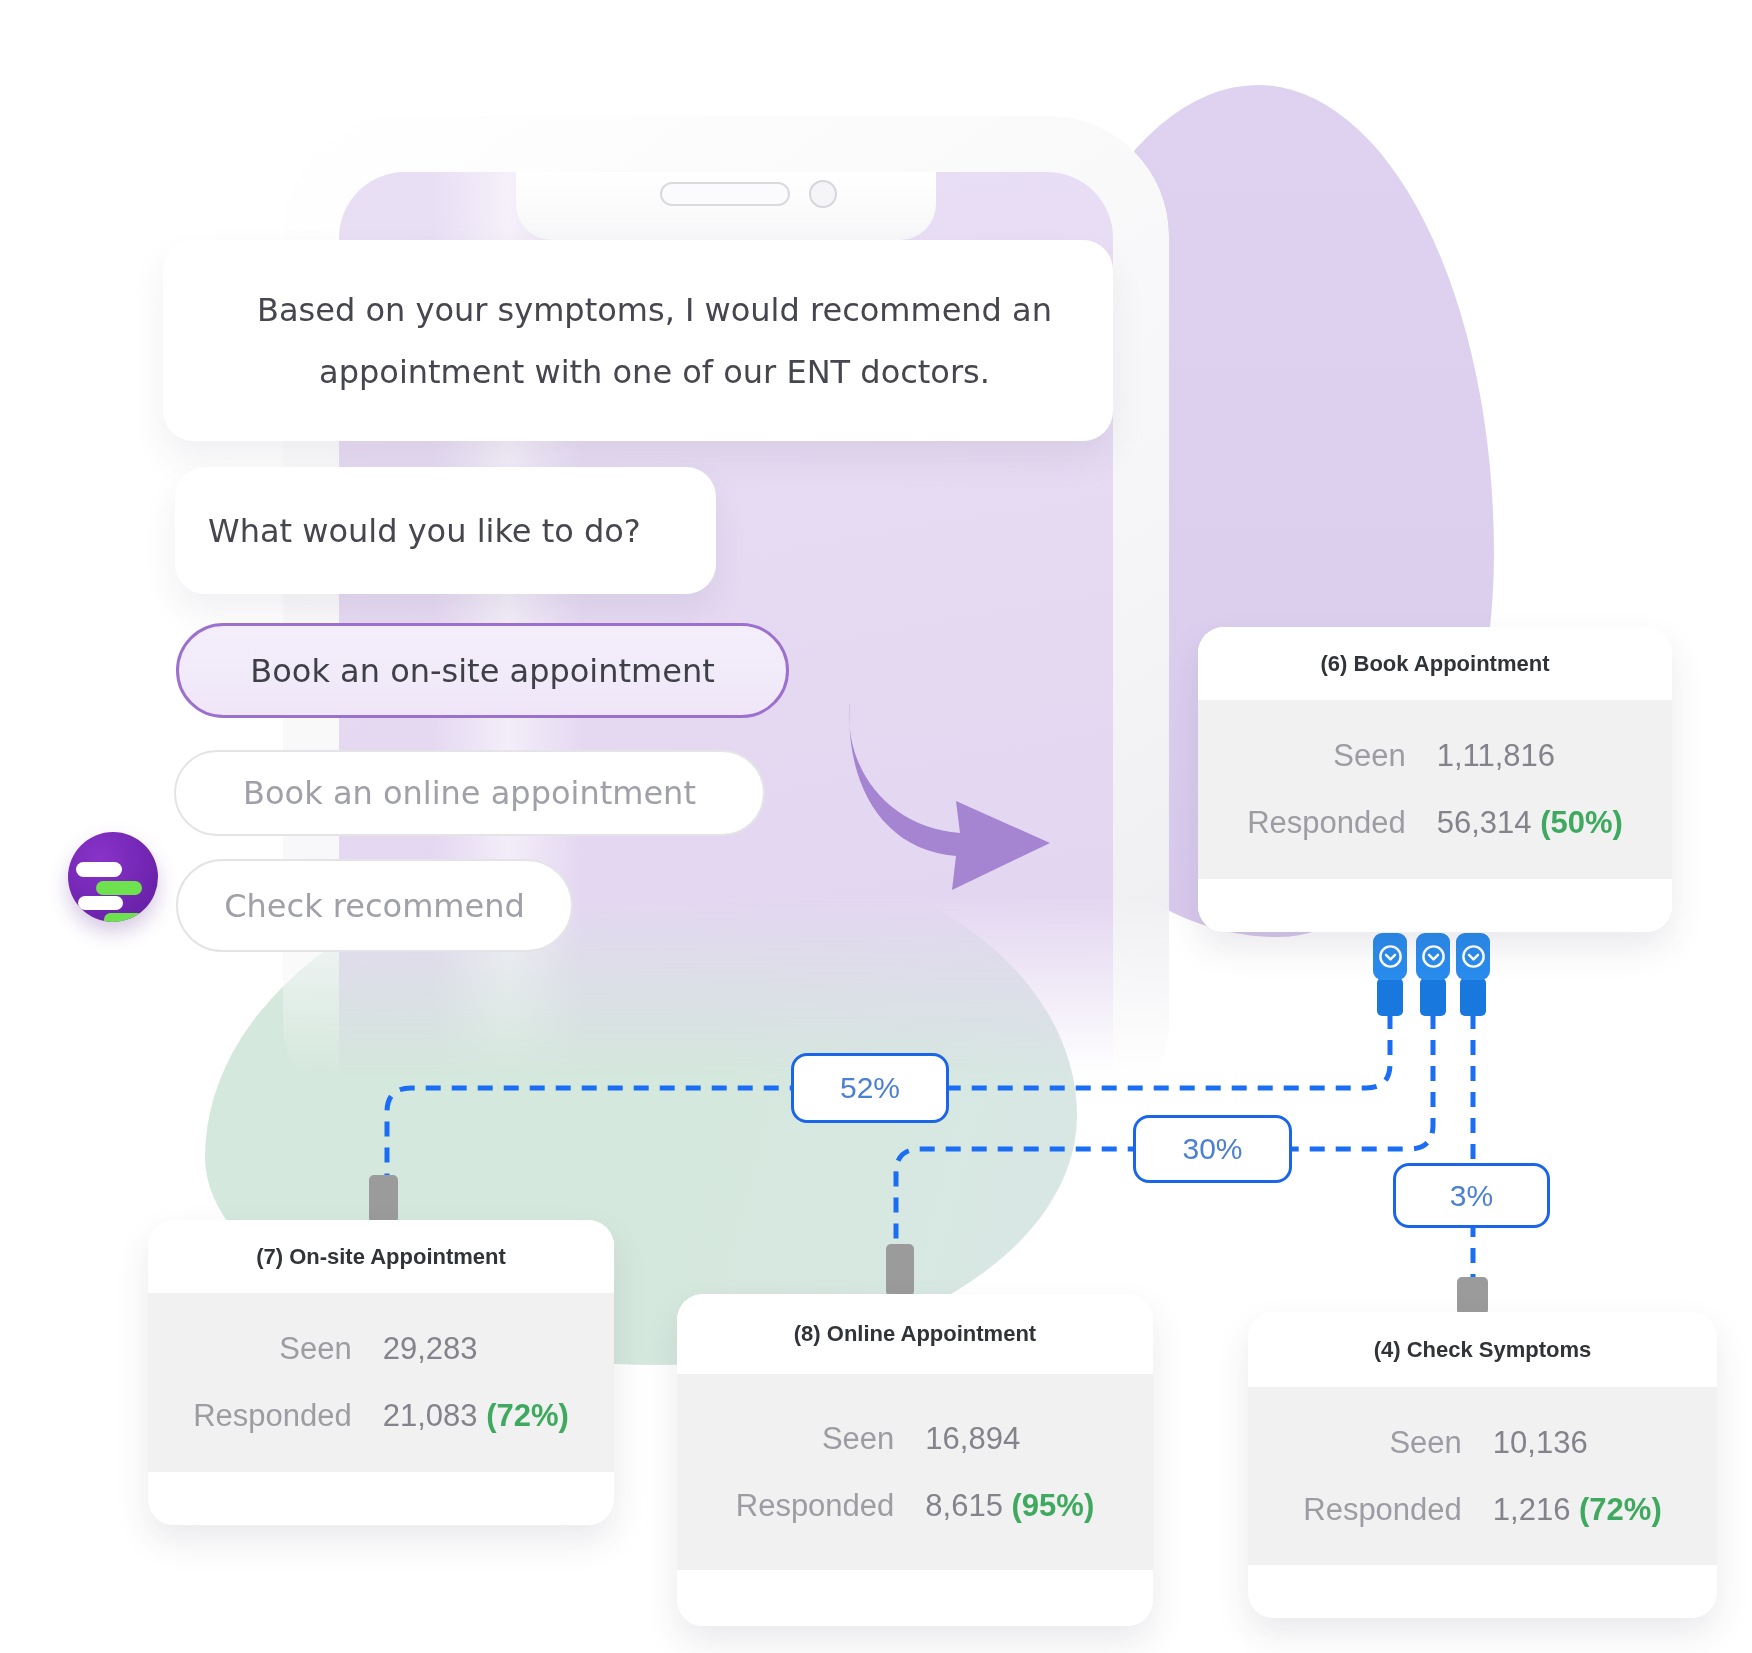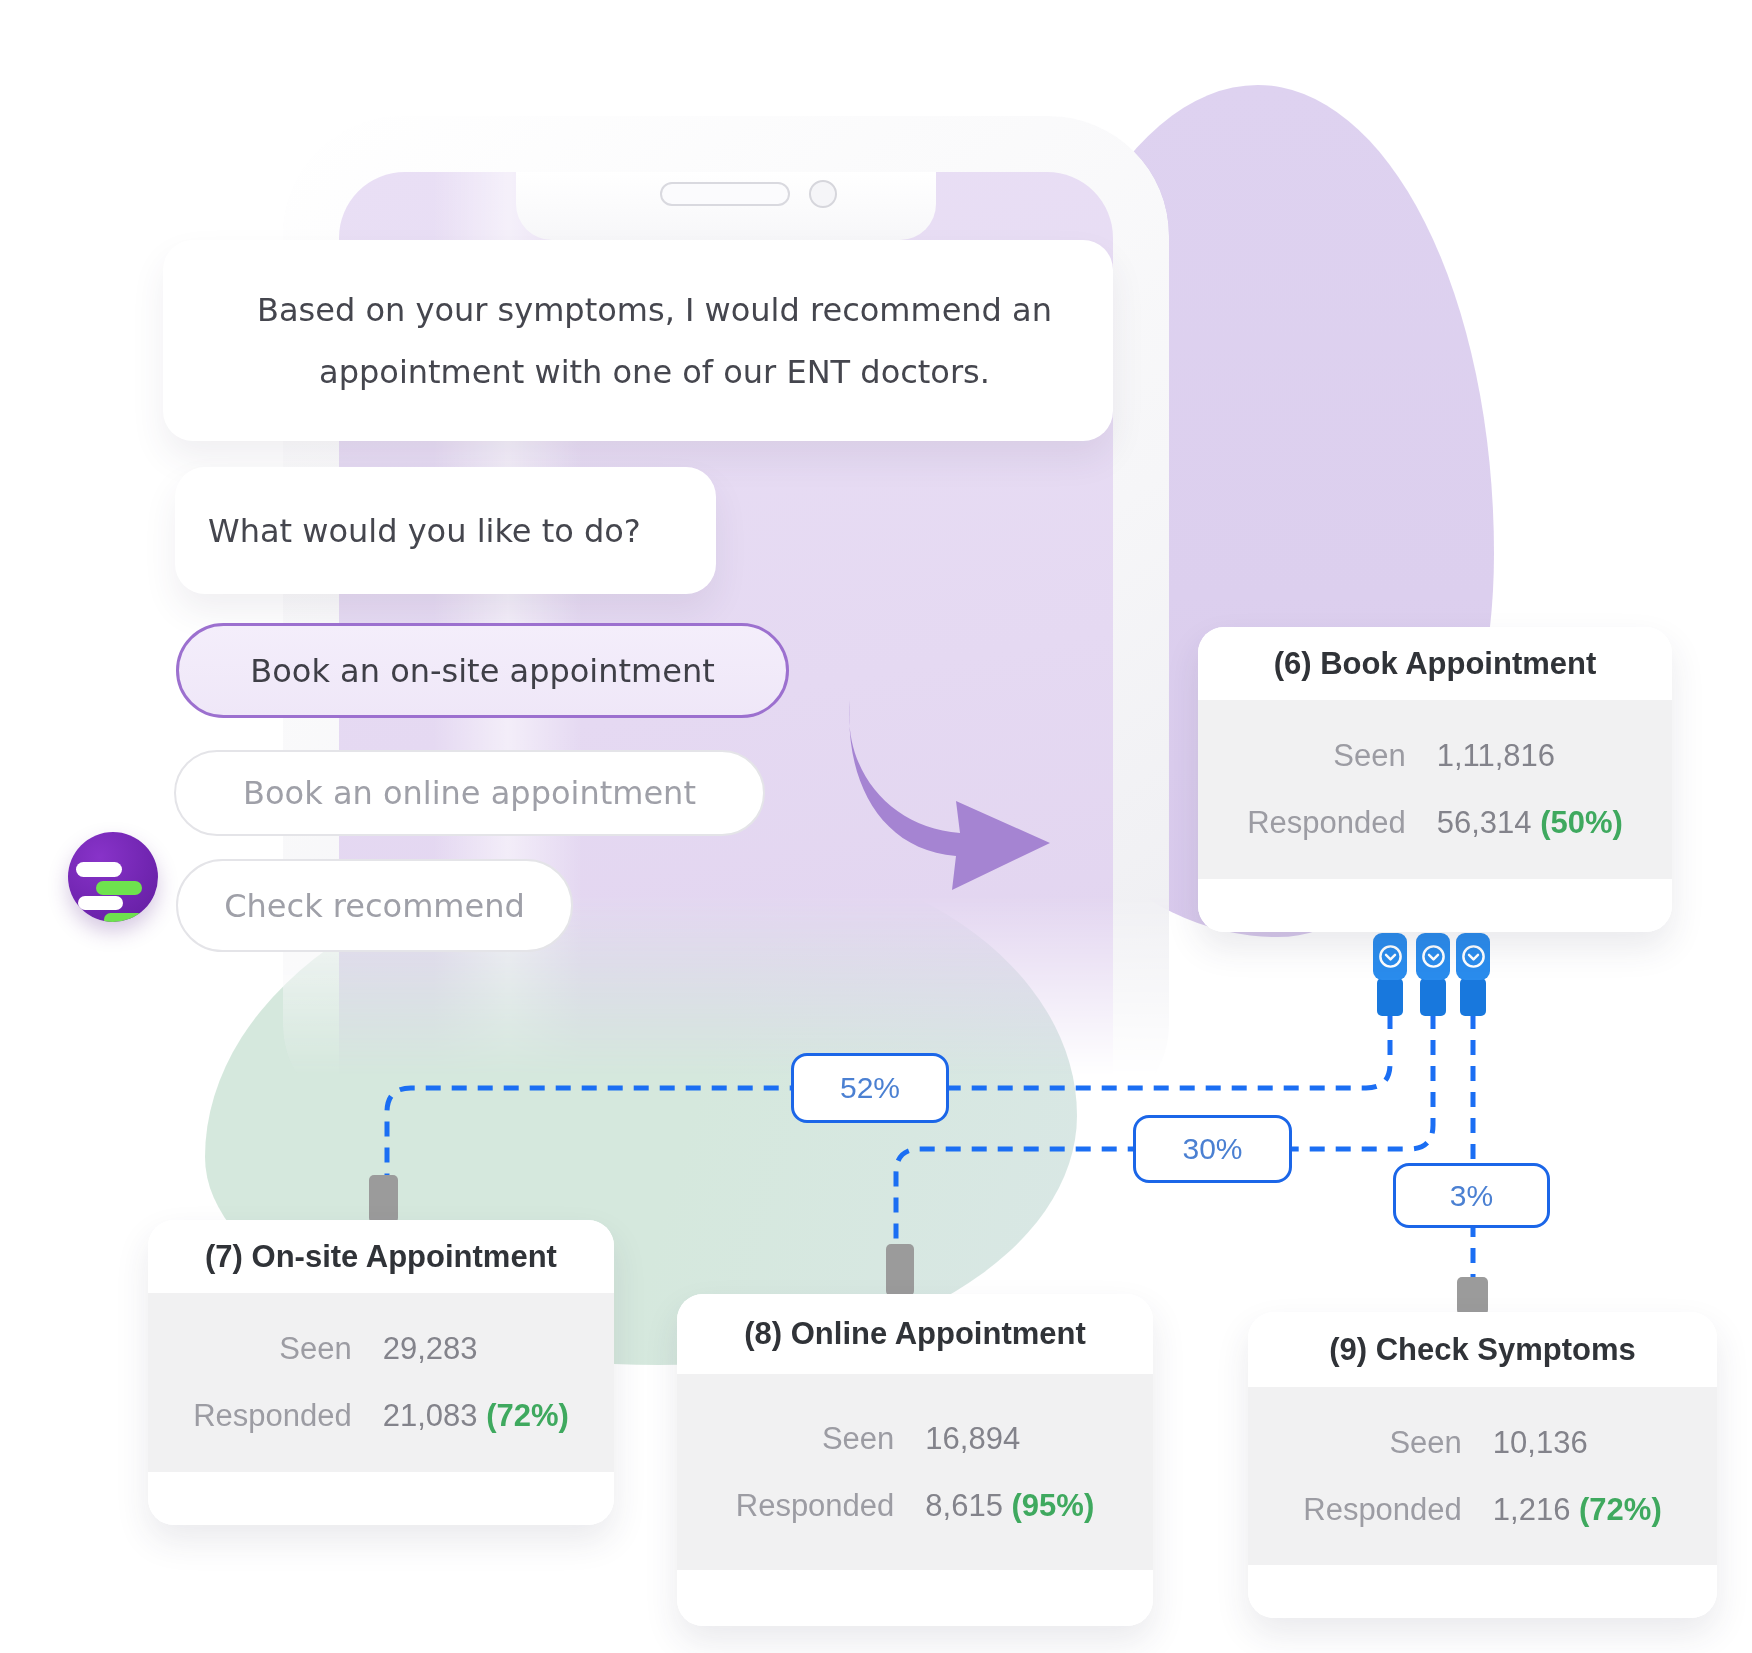--- a/index.html
+++ b/index.html
@@ -83,21 +83,21 @@
     display:flex;align-items:center;justify-content:center;box-sizing:border-box;
     font-size:30px;font-weight:500;color:#4b80d2;}
   .badge-52{left:791px;top:1053px;width:158px;height:70px;}
   .badge-30{left:1133px;top:1115px;width:159px;height:68px;}
   .badge-18{left:1393px;top:1163px;width:157px;height:65px;}
 
   
   .fcard{position:absolute;background:#ffffff;border-radius:26px;overflow:hidden;
     box-shadow:0 16px 34px rgba(50,50,80,0.10);display:flex;flex-direction:column;}
   .fcard-header{display:flex;align-items:center;justify-content:center;
-    font-size:31px;font-weight:700;color:#303338;background:#ffffff;flex:0 0 auto;}
+    font-size:22px;font-weight:700;color:#303338;background:#ffffff;flex:0 0 auto;}
   .fcard-body{background:#f1f1f2;display:grid;grid-template-columns:auto auto;
     justify-content:center;align-content:center;column-gap:36px;row-gap:28px;
     font-size:31px;flex:0 0 auto;gap:31px;}
   .fcard-footer{background:#ffffff;flex:1 1 auto;}
   .stat-label{color:#9c9ca3;text-align:right;}
   .stat-value{color:#83838b;text-align:left;}
   .stat-rate{color:#3fa95f;font-weight:600;}
   .card-6{left:1198px;top:627px;width:474px;height:305px;}
   .card-6 .fcard-header{height:73px;} .card-6 .fcard-body{height:179px;}
   .card-7{left:148px;top:1220px;width:466px;height:305px;}
@@ -235,21 +235,21 @@
       <div class="stat-label">Responded</div>
       <div class="stat-value">
         <span>8,615</span>
         <span class="stat-rate">(95%)</span>
       </div>
     </div>
     <div class="fcard-footer"></div>
   </div>
 
   <div class="fcard card-9">
-    <div class="fcard-header">(9) Check Symptoms</div>
+    <div class="fcard-header">(4) Check Symptoms</div>
     <div class="fcard-body">
       <div class="stat-label">Seen</div>
       <div class="stat-value">10,136</div>
       <div class="stat-label">Responded</div>
       <div class="stat-value">
         <span>1,216</span>
         <span class="stat-rate">(72%)</span>
       </div>
     </div>
     <div class="fcard-footer"></div>

